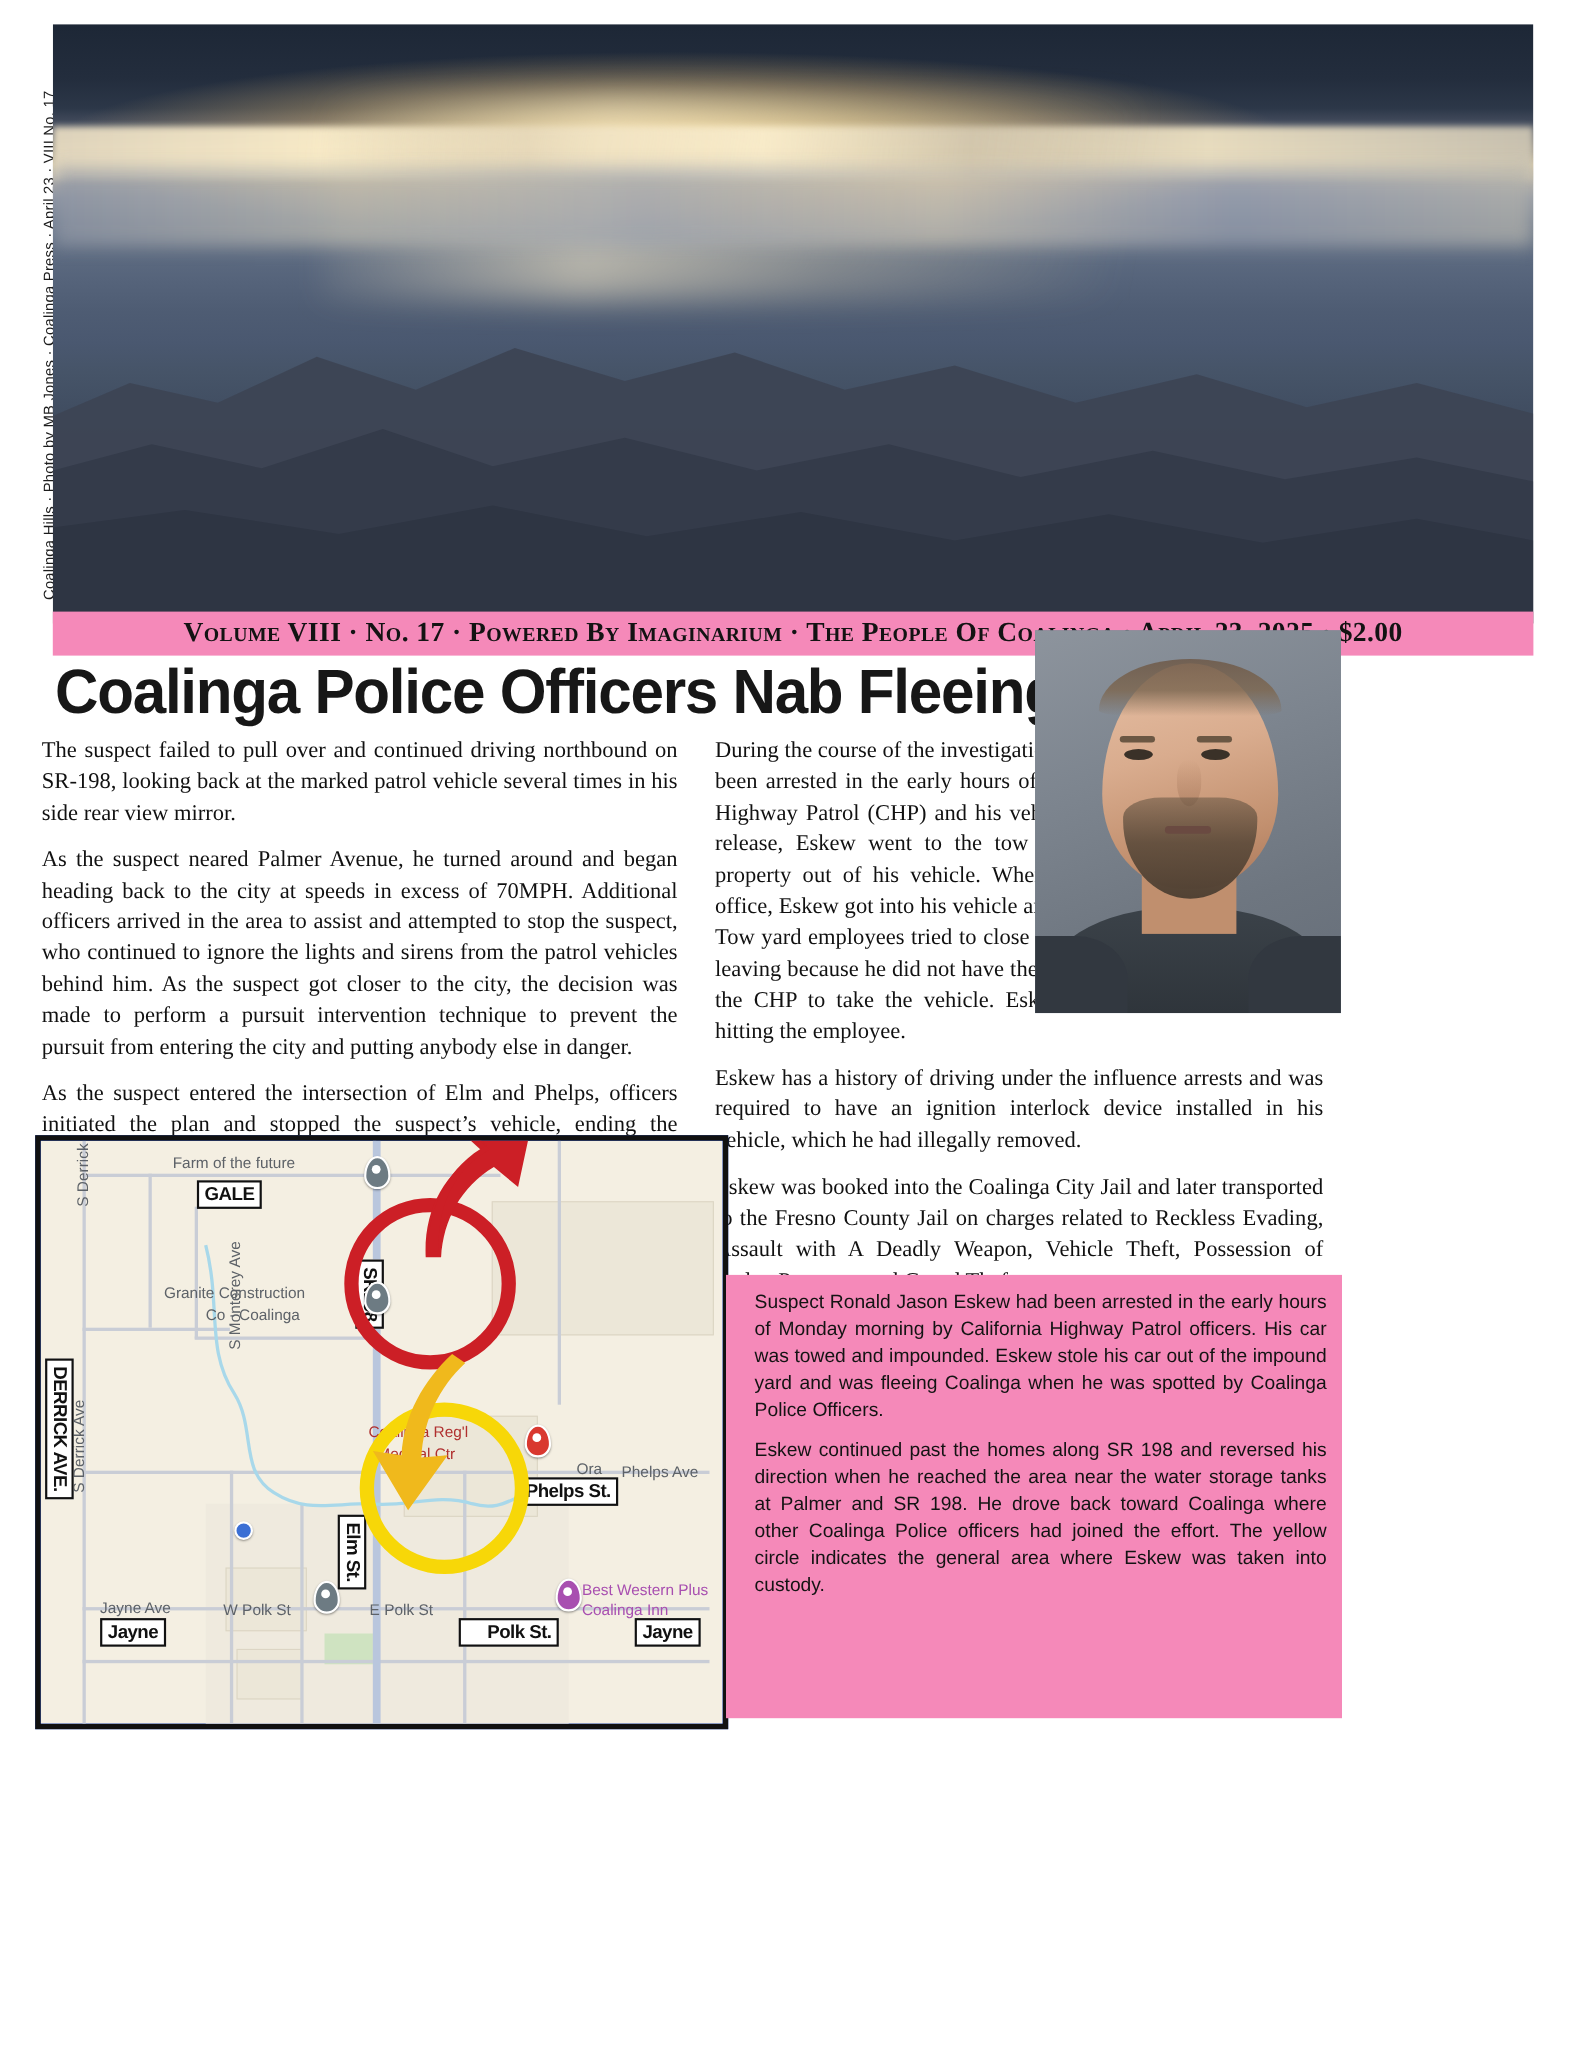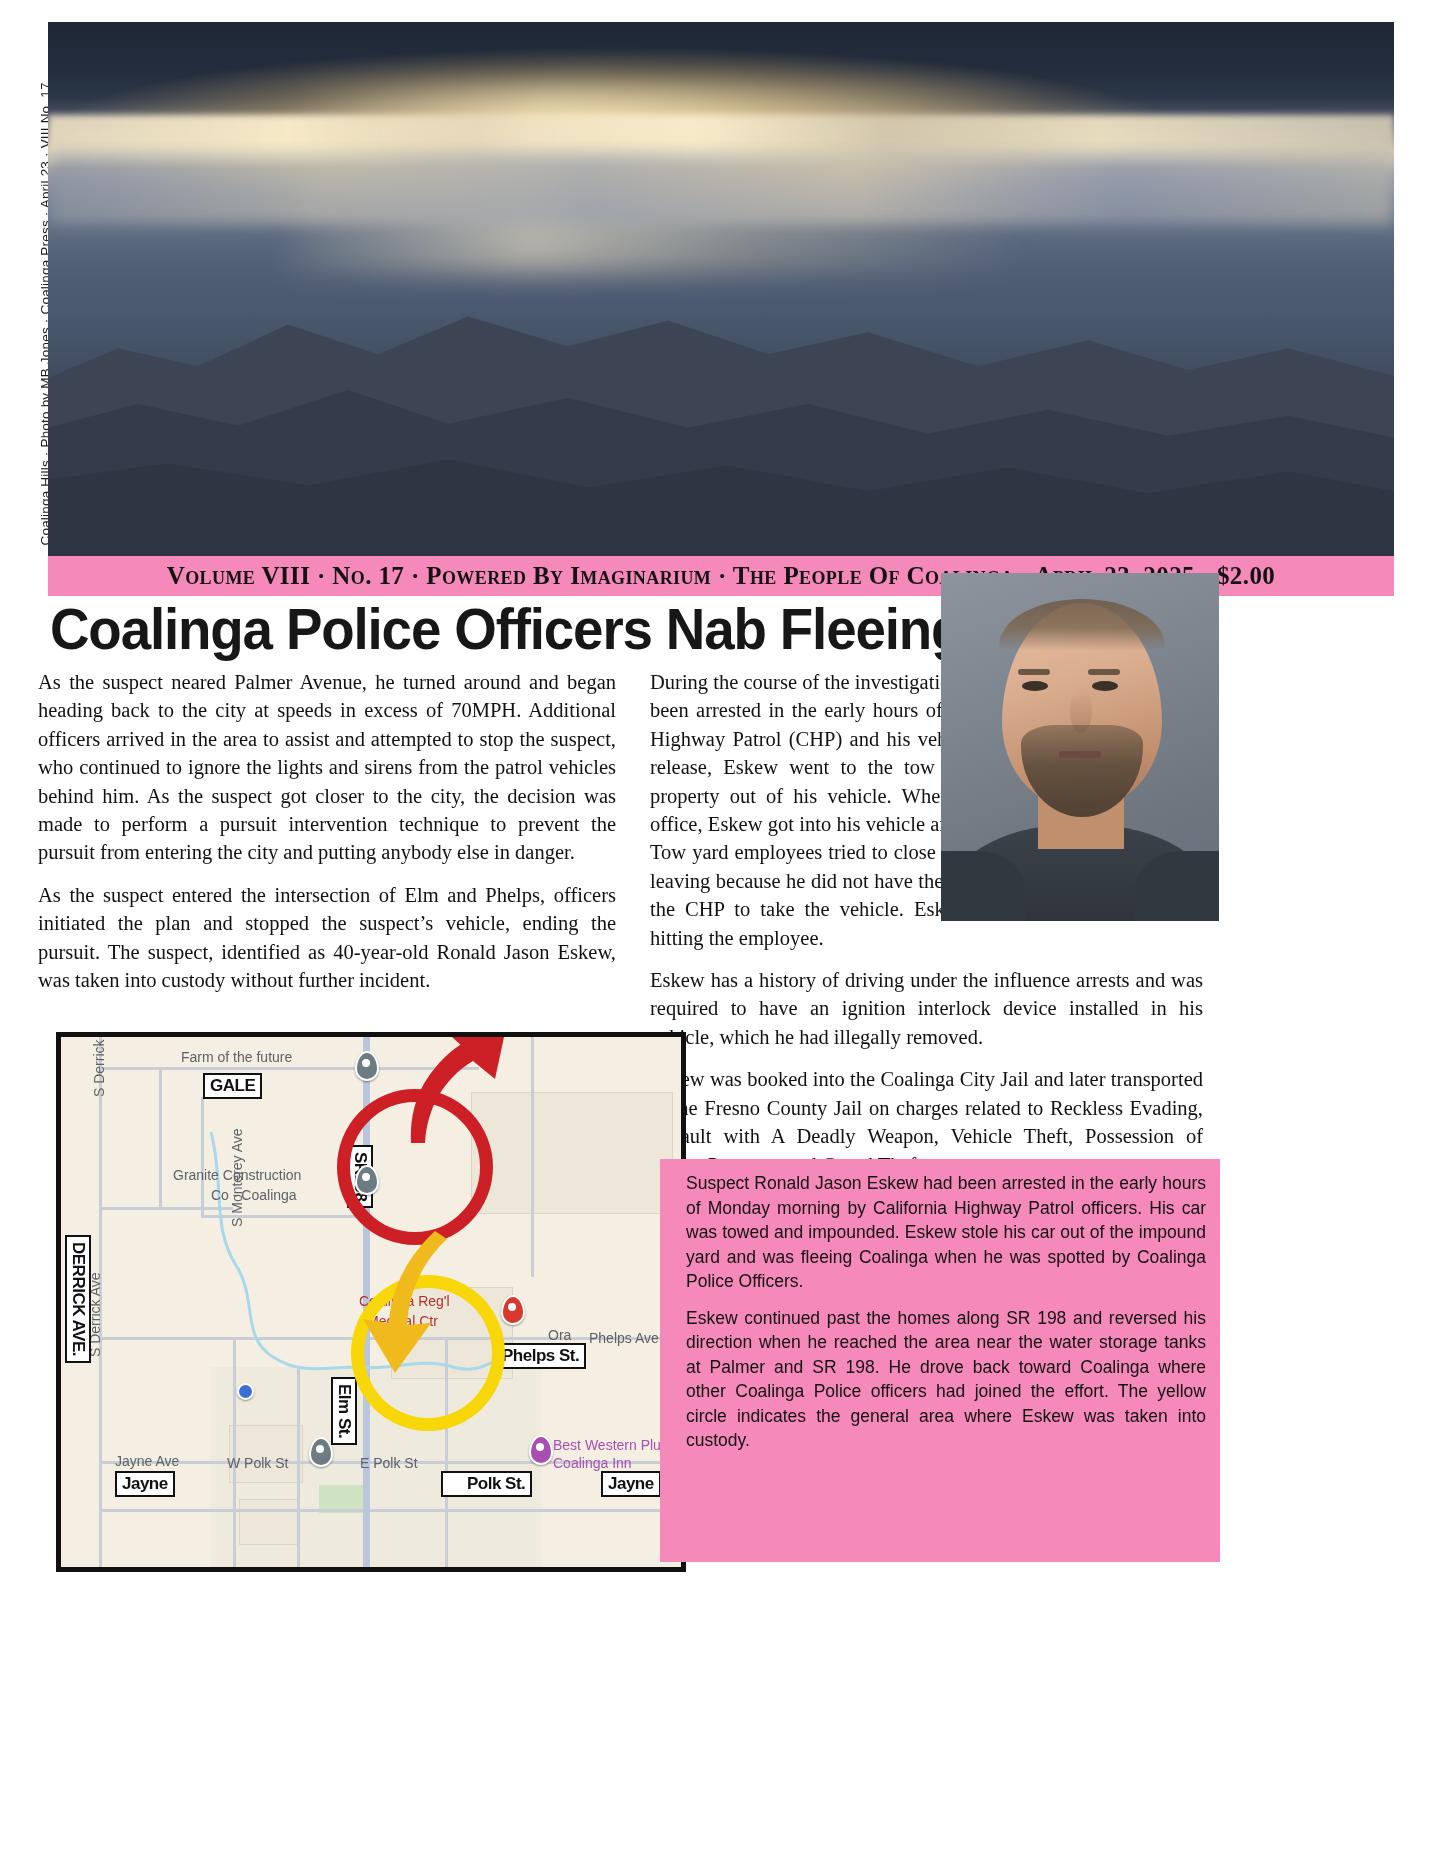--- a/index.html
+++ b/index.html
@@ -202,21 +202,21 @@
   .mugcap{
     position:absolute;left:941px;top:921px;width:278px;height:62px;
     background:#f589b9;
     display:flex;flex-direction:column;align-items:center;justify-content:center;
     font-family:"Liberation Sans", sans-serif;
     font-size:19px;line-height:25px;color:#1a1a1a;text-align:center;
   }
 
   
   .mapbox{
-    position:absolute;left:56px;top:1032px;width:620px;height:530px;
+    position:absolute;left:32px;top:1032px;width:620px;height:530px;
     border:5px solid #111;background:#1d4ed8;overflow:hidden;
   }
   .mapcanvas{position:absolute;inset:0;background:#f4efe2;}
   .road{position:absolute;background:#c9cdd6;}
   .roadv{width:3px;}
   .roadh{height:3px;}
   .sr198{position:absolute;left:302px;top:0;width:7px;height:530px;background:#b9c6dd;}
   .blockarea{position:absolute;background:#ece7d8;border:1px solid #dcd5c4;}
   .town{position:absolute;left:150px;top:330px;width:330px;height:200px;background:#efeade;}
   .greenpark{position:absolute;background:#cfe3c1;}
@@ -286,20 +286,21 @@
     </svg>
   </div>
 
   <div class="volbar">
     <span>Volume VIII · No. 17 · Powered By Imaginarium · The People Of Coalinga · April 23, 2025 · $2.00</span>
   </div>
 
   <div class="headline">Coalinga Police Officers Nab Fleeing Suspect</div>
 
   <div class="col col-left">
+    <p>The suspect failed to pull over and continued driving northbound on SR-198, looking back at the marked patrol vehicle several times in his side rear view mirror.</p>
     <p>As the suspect neared Palmer Avenue, he turned around and began heading back to the city at speeds in excess of 70MPH. Additional officers arrived in the area to assist and attempted to stop the suspect, who continued to ignore the lights and sirens from the patrol vehicles behind him. As the suspect got closer to the city, the decision was made to perform a pursuit intervention technique to prevent the pursuit from entering the city and putting anybody else in danger.</p>
     <p>As the suspect entered the intersection of Elm and Phelps, officers initiated the plan and stopped the suspect’s vehicle, ending the pursuit. The suspect, identified as 40-year-old Ronald Jason Eskew, was taken into custody without further incident.</p>
   </div>
 
   <div class="col col-right">
     <p>During the course of the investigation, it was found that Eskew had been arrested in the early hours of the morning by the California Highway Patrol (CHP) and his vehicle had been towed. After his release, Eskew went to the tow yard to retrieve some of the property out of his vehicle. When the employee went into the office, Eskew got into his vehicle and used a screwdriver to start it. Tow yard employees tried to close the gate to prevent Eskew from leaving because he did not have the proper release paperwork from the CHP to take the vehicle. Eskew fled the tow yard, almost hitting the employee.</p>
     <p>Eskew has a history of driving under the influence arrests and was required to have an ignition interlock device installed in his vehicle, which he had illegally removed.</p>
     <p>Eskew was booked into the Coalinga City Jail and later transported to the Fresno County Jail on charges related to Reckless Evading, Assault with A Deadly Weapon, Vehicle Theft, Possession of Stolen Property, and Grand Theft.</p>
   </div>
 

